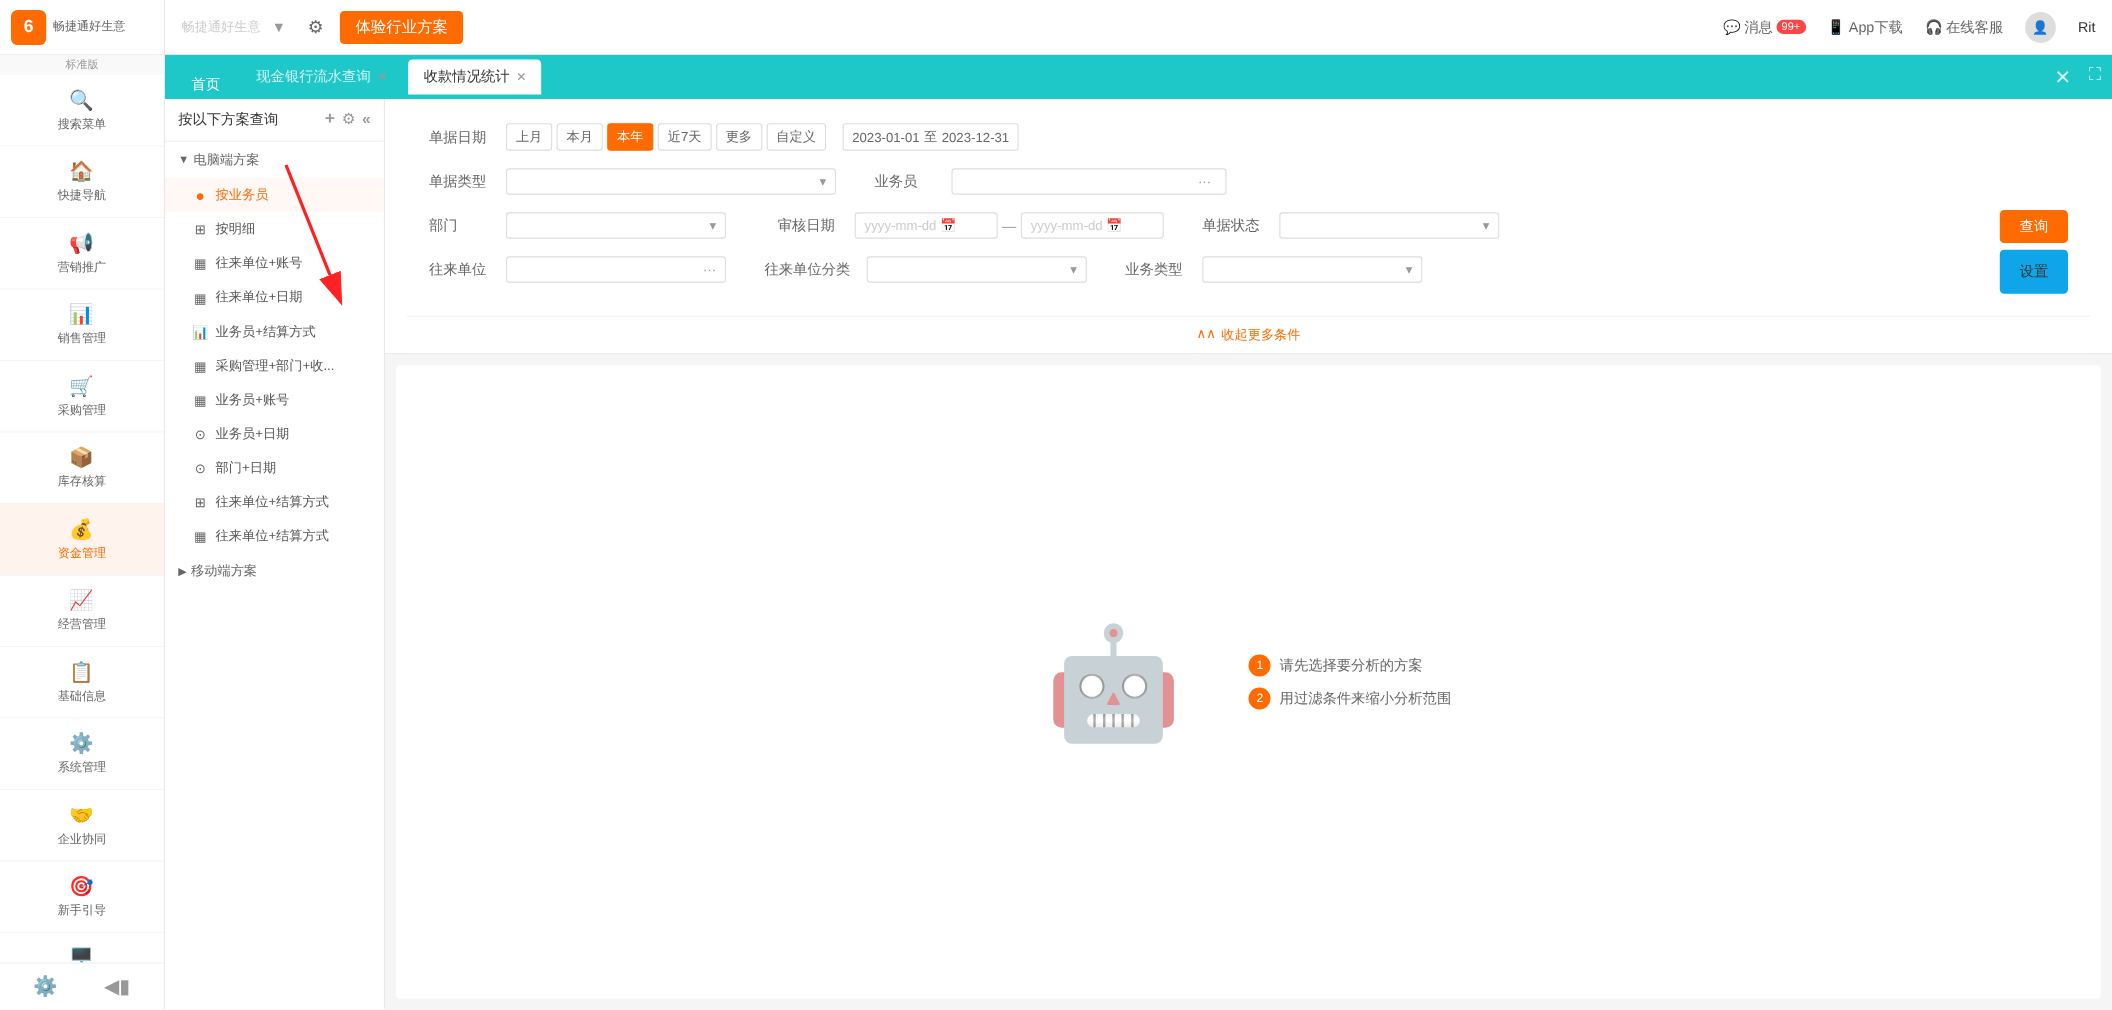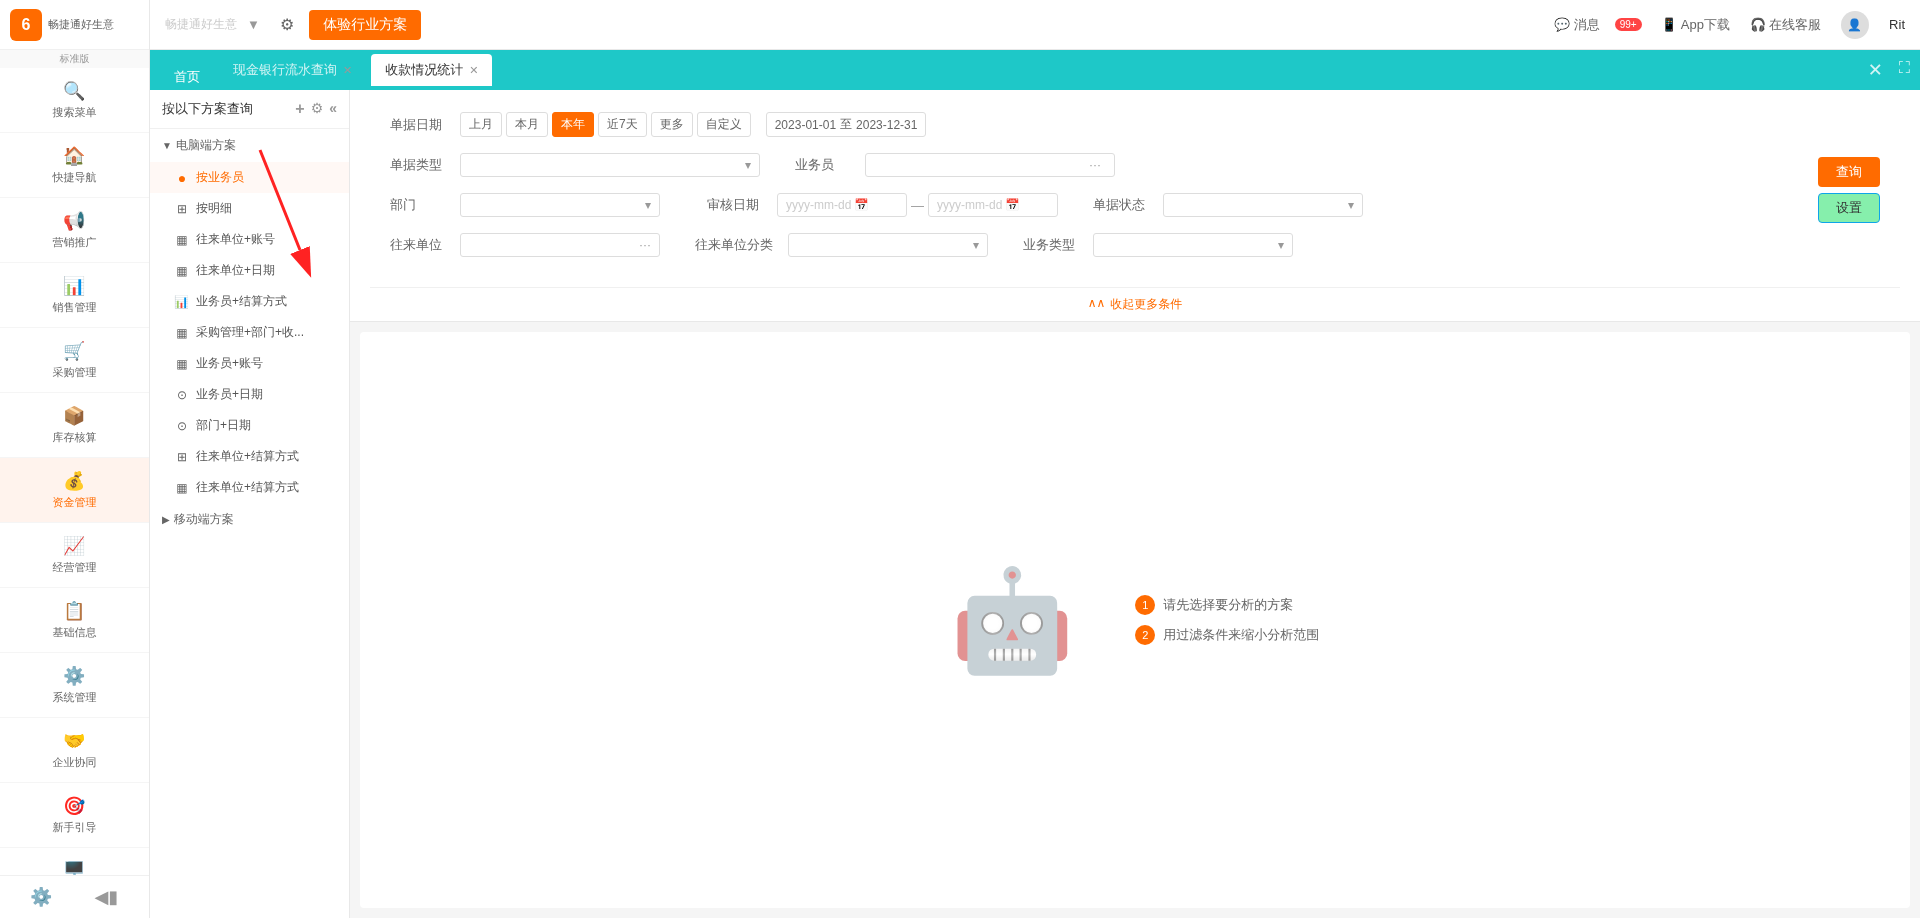--- a/index.html
+++ b/index.html
@@ -21,21 +21,21 @@
     
     .main { flex: 1; display: flex; flex-direction: column; overflow: hidden; }
 
     
     .topbar { height: 50px; background: #fff; display: flex; align-items: center; padding: 0 15px; border-bottom: 1px solid #e8e8e8; gap: 10px; }
     .topbar-app-name { color: #999; font-size: 13px; }
     .topbar-dropdown { color: #999; cursor: pointer; margin-right: 10px; }
     .topbar-settings { color: #666; cursor: pointer; font-size: 16px; }
     .topbar-trial-btn { background: #ff6b00; color: white; border: none; border-radius: 4px; padding: 6px 14px; cursor: pointer; font-size: 14px; margin-left: 5px; }
     .topbar-right { margin-left: auto; display: flex; align-items: center; gap: 20px; color: #666; font-size: 13px; }
-    .topbar-badge { background: #ff4444; color: white; border-radius: 10px; font-size: 10px; padding: 1px 5px; margin-left: 12px; }
+    .topbar-badge { background: #ff4444; color: white; border-radius: 10px; font-size: 10px; padding: 1px 5px; margin-left: 0; }
 
     
     .tabbar { height: 40px; background: #1ec8c8; display: flex; align-items: center; padding: 0 10px; gap: 5px; }
     .tab { display: flex; align-items: center; padding: 0 14px; height: 32px; border-radius: 4px 4px 0 0; cursor: pointer; font-size: 13px; color: rgba(255,255,255,0.8); gap: 6px; }
     .tab.home { color: white; align-items: flex-end; }
     .tab.active { background: #fff; color: #333; border-radius: 4px 4px 0 0; }
     .tab-close { font-size: 11px; color: #999; cursor: pointer; }
     .tabbar-close { margin-left: auto; color: rgba(255,255,255,0.8); font-size: 18px; cursor: pointer; }
     .tabbar-resize { color: rgba(255,255,255,0.8); font-size: 16px; cursor: pointer; margin-left: 8px; }
 
@@ -69,21 +69,21 @@
     .filter-date-tabs { display: flex; gap: 4px; }
     .date-tab { padding: 3px 8px; border: 1px solid #ddd; border-radius: 3px; font-size: 12px; cursor: pointer; color: #666; background: #fff; }
     .date-tab.active { background: #ff6b00; color: white; border-color: #ff6b00; }
     .date-range { display: flex; align-items: center; gap: 4px; font-size: 12px; color: #666; border: 1px solid #ddd; padding: 3px 8px; border-radius: 3px; background: #fff; }
     .filter-select { display: flex; align-items: center; border: 1px solid #ddd; border-radius: 3px; padding: 4px 8px; min-width: 200px; background: #fff; cursor: pointer; justify-content: space-between; font-size: 12px; color: #999; }
     .filter-input { border: 1px solid #ddd; border-radius: 3px; padding: 4px 8px; font-size: 12px; color: #999; min-width: 130px; background: #fff; }
     .filter-dash { color: #999; }
 
     
     .query-btn { background: #ff6b00; color: white; border: none; border-radius: 4px; padding: 6px 18px; cursor: pointer; font-size: 13px; }
-    .settings-btn { border: 1px solid #0ea5e9; background: #86efac; color: #333; border-radius: 4px; padding: 5px 12px; cursor: pointer; font-size: 13px; }
+    .settings-btn { border: 6px solid #0ea5e9; background: #0ea5e9; color: #333; border-radius: 4px; padding: 5px 12px; cursor: pointer; font-size: 13px; }
 
     .filter-collapse { display: flex; justify-content: center; padding: 8px; color: #ff6b00; font-size: 12px; cursor: pointer; background: #fff; border-top: 1px solid #f0f0f0; }
 
     
     .empty-state { flex: 1; display: flex; flex-direction: column; align-items: center; justify-content: center; background: #fff; margin: 10px; border-radius: 4px; padding: 40px; }
     .empty-steps { display: flex; flex-direction: column; gap: 10px; color: #666; font-size: 13px; }
     .empty-step { display: flex; align-items: center; gap: 8px; }
     .step-num { width: 20px; height: 20px; border-radius: 50%; background: #ff6b00; color: white; display: flex; align-items: center; justify-content: center; font-size: 11px; flex-shrink: 0; }
 
     .filter-buttons-col { display: flex; flex-direction: column; gap: 6px; margin-left: auto; }
@@ -277,21 +277,21 @@
         </div>
       </div>
     </div>
 
     <div class="right-panel">
 
       <div class="page-header">
 
         <div class="filter-area">
 
-          <div style="display:flex;align-items:center;gap:15px;margin-bottom:10px;">
+          <div style="display:flex;align-items:flex-end;gap:15px;margin-bottom:10px;">
             <div style="display:flex;flex-direction:column;gap:6px;flex:1;">
 
               <div class="filter-row">
                 <span class="filter-label">单据日期</span>
                 <div class="filter-date-tabs">
                   <button class="date-tab">上月</button>
                   <button class="date-tab">本月</button>
                   <button class="date-tab active">本年</button>
                   <button class="date-tab">近7天</button>
                   <button class="date-tab">更多</button>

